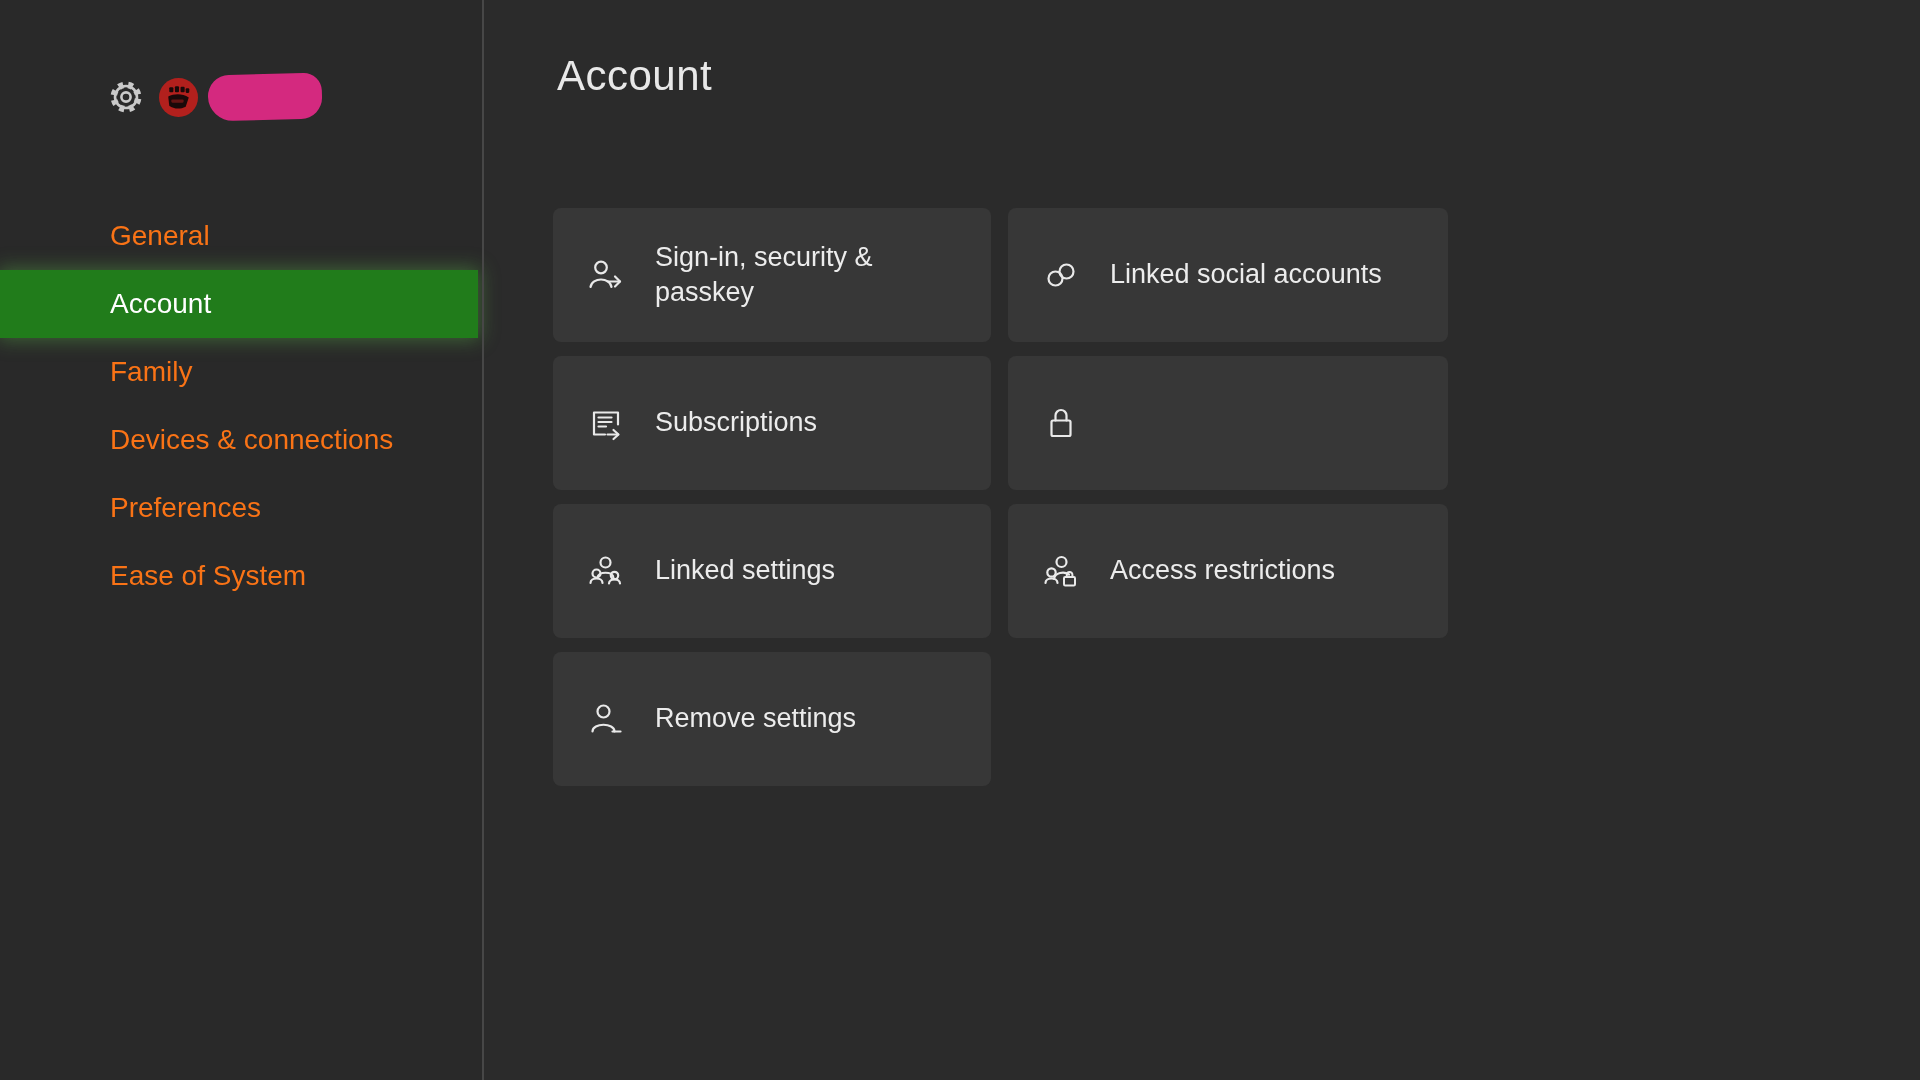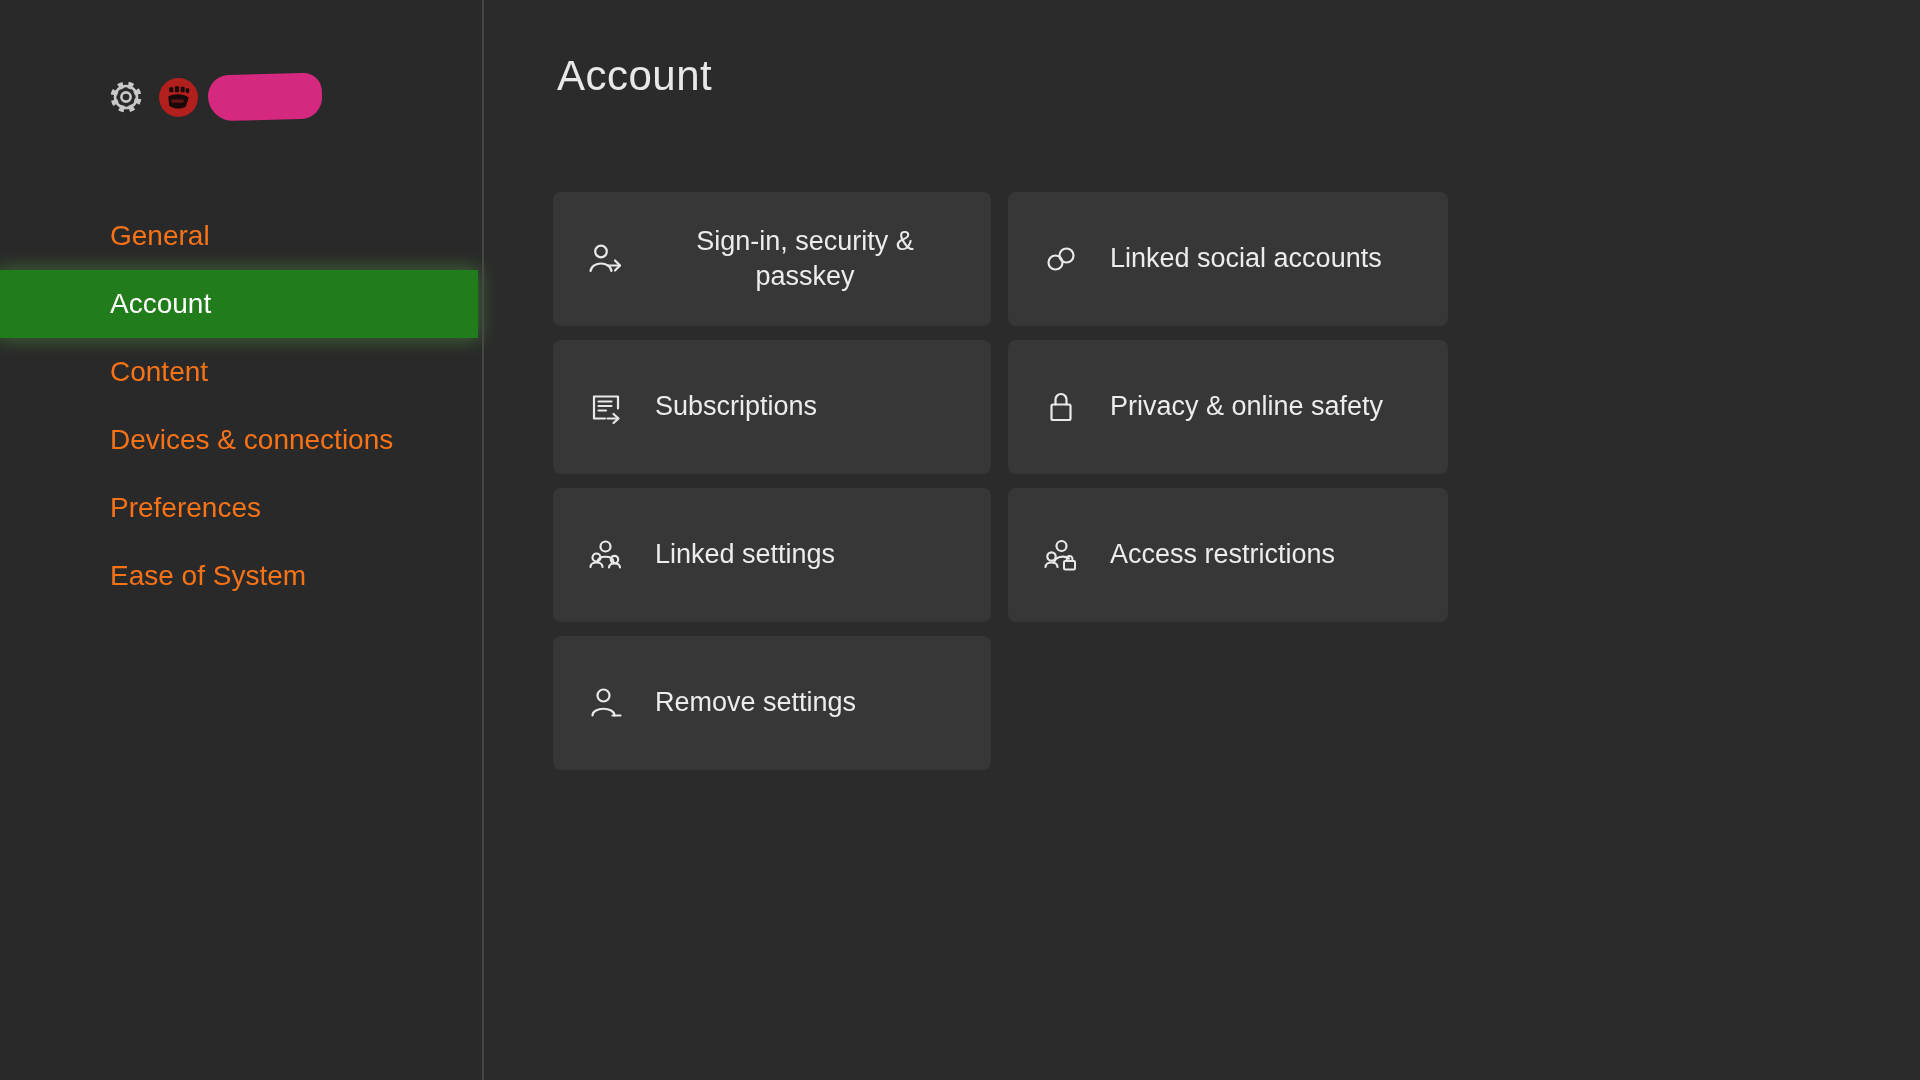--- a/index.html
+++ b/index.html
@@ -88,28 +88,27 @@
     left: 73px;  
     top: 52px;
     font-size: 42px;
     font-weight: 400;
     color: #e8e8e8;
     letter-spacing: 0.5px;
   }
   .tile-grid {
     position: absolute;
     left: 69px;  
-    top: 192px;
+    top: 208px;
     width: 920px;
     display: grid;
     grid-template-columns: 438px 440px;
     grid-auto-rows: 134px;
     column-gap: 17px;
     row-gap: 14px;
-    text-align: center;
   }
   .tile {
     box-sizing: border-box;
     background: #373737;
     border-radius: 8px;
     display: flex;
     align-items: center;
     padding-left: 34px;
     cursor: pointer;
   }
@@ -161,21 +160,21 @@
           <rect x="12" y="21" width="12" height="3" rx="1" fill="#b2201d" opacity="0.5"></rect>
         </g>
       </svg>
 
       <div class="redaction-blob"></div>
     </div>
 
     <div class="nav">
       <div class="nav-item">General</div>
       <div class="nav-item selected">Account</div>
-      <div class="nav-item">Content</div>
+      <div class="nav-item">Family</div>
       <div class="nav-item">Devices &amp; connections</div>
       <div class="nav-item">Preferences</div>
       <div class="nav-item">Ease of System</div>
     </div>
   </div>
 
   <div class="divider"></div>
 
   <div class="main">
     <div class="page-title">Account</div>
@@ -211,21 +210,20 @@
           <path d="M26.5 26l5 4.5-5 4.5"></path>
         </svg>
         <div class="tile-label">Subscriptions</div>
       </div>
 
       <div class="tile">
         <svg class="tile-icon stroke-icon" viewBox="0 0 38 38">
           <rect x="9.5" y="16.5" width="19" height="15.5" rx="1.5"></rect>
           <path d="M13.5 16.5v-5a5.5 5.5 0 0 1 11 0v5"></path>
         </svg>
-        <div class="tile-label">Privacy &amp; online safety</div>
       </div>
 
       <div class="tile">
         <svg class="tile-icon stroke-icon" viewBox="0 0 38 38">
           <circle cx="18.5" cy="10.5" r="5"></circle>
           <path d="M10.5 26c0-7 16-7 16 0"></path>
           <circle cx="9.5" cy="21.5" r="4"></circle>
           <path d="M3.5 31c0-6 12-6 12 0"></path>
           <circle cx="27.5" cy="23.5" r="3.7"></circle>
           <path d="M22 31.5c0-5.5 11-5.5 11 0"></path>

